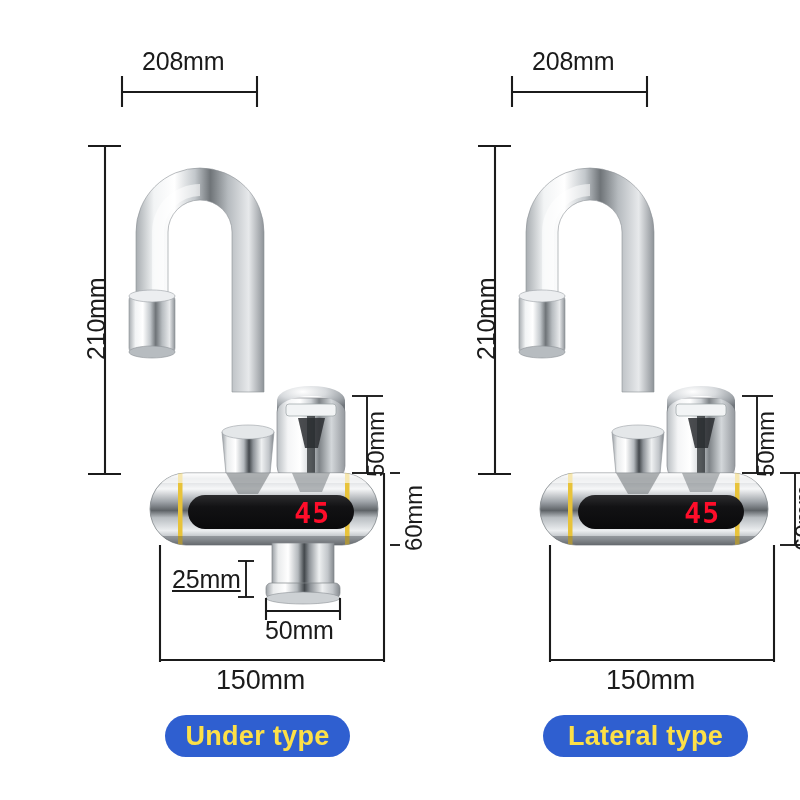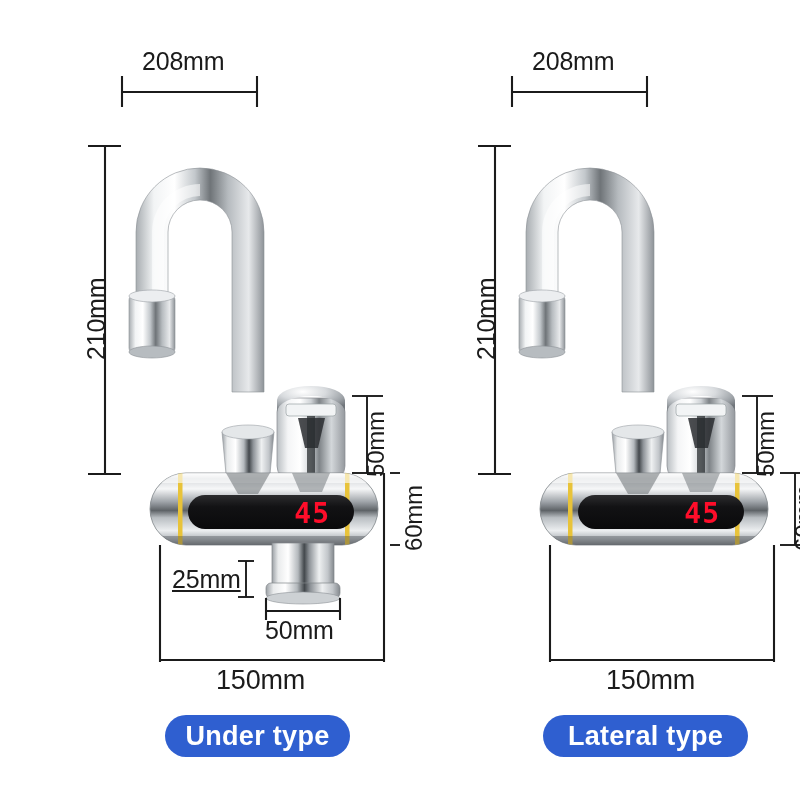--- a/index.html
+++ b/index.html
@@ -24,21 +24,21 @@
     letter-spacing:-0.2px;
   }
   .dimlabel.vert{
     transform-origin:0 0;
     transform:rotate(-90deg);
   }
 
   .pill{
     position:absolute;
     background:#2f5fd0;
-    color:#ffffff;
+    color:#fde047;
     border-radius:30px;
     font-size:27px;
     font-weight:bold;
     display:flex;
     align-items:center;
     justify-content:center;
     letter-spacing:0.3px;
     box-sizing:border-box;
   }
   svg{display:block;}

